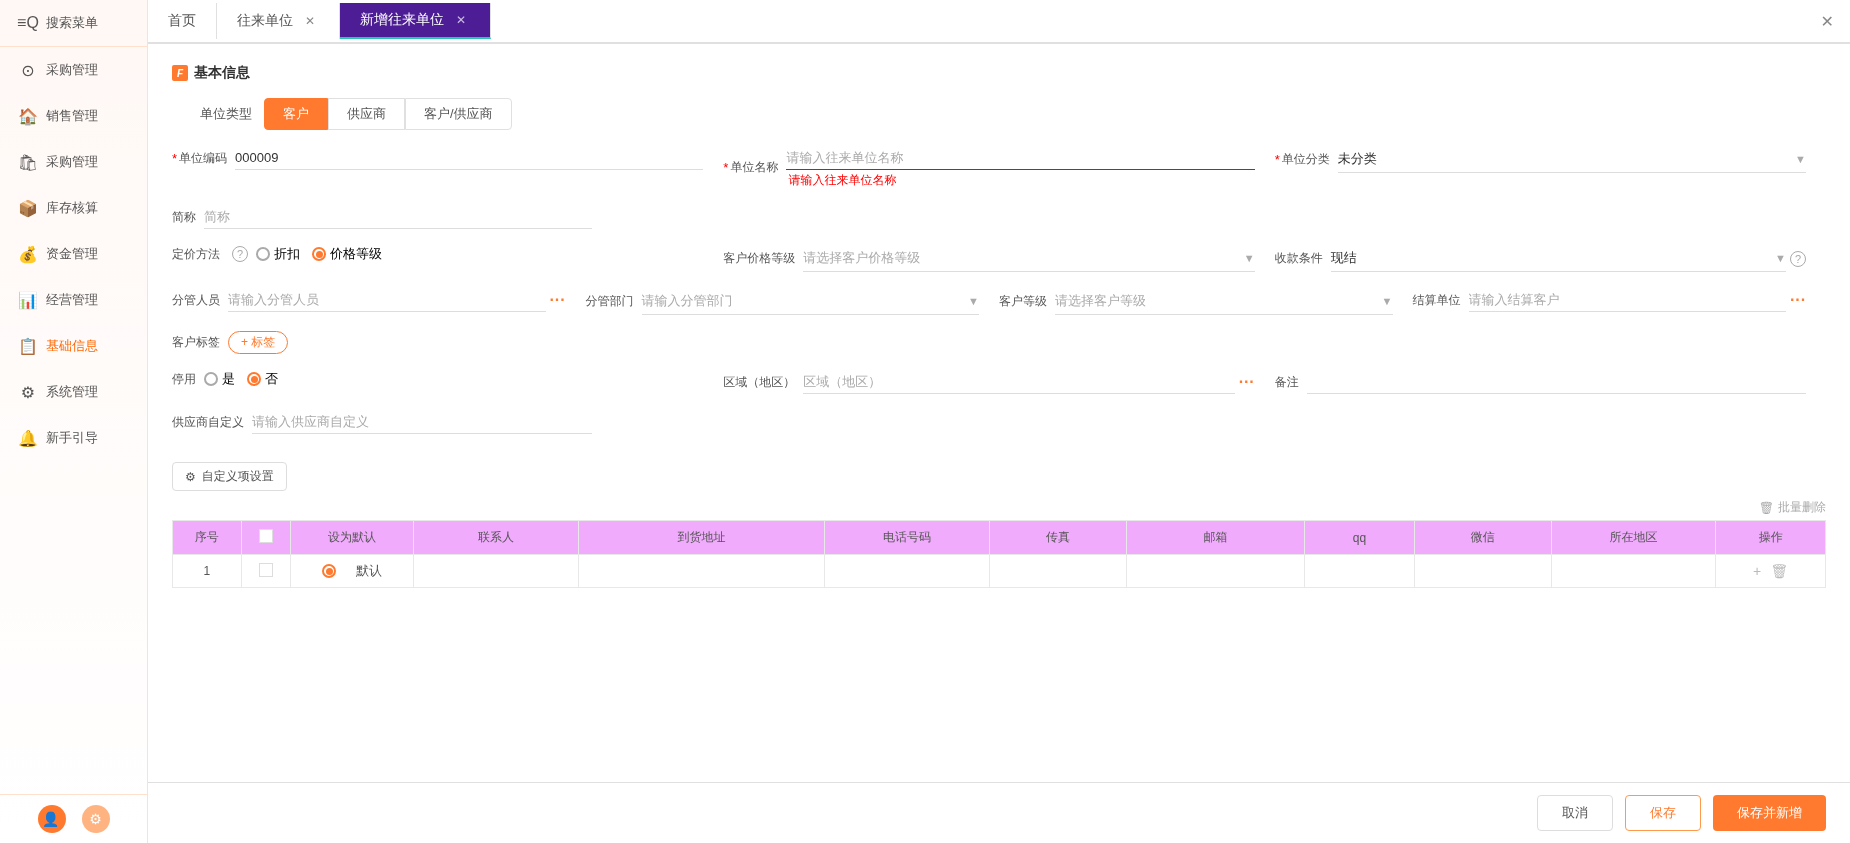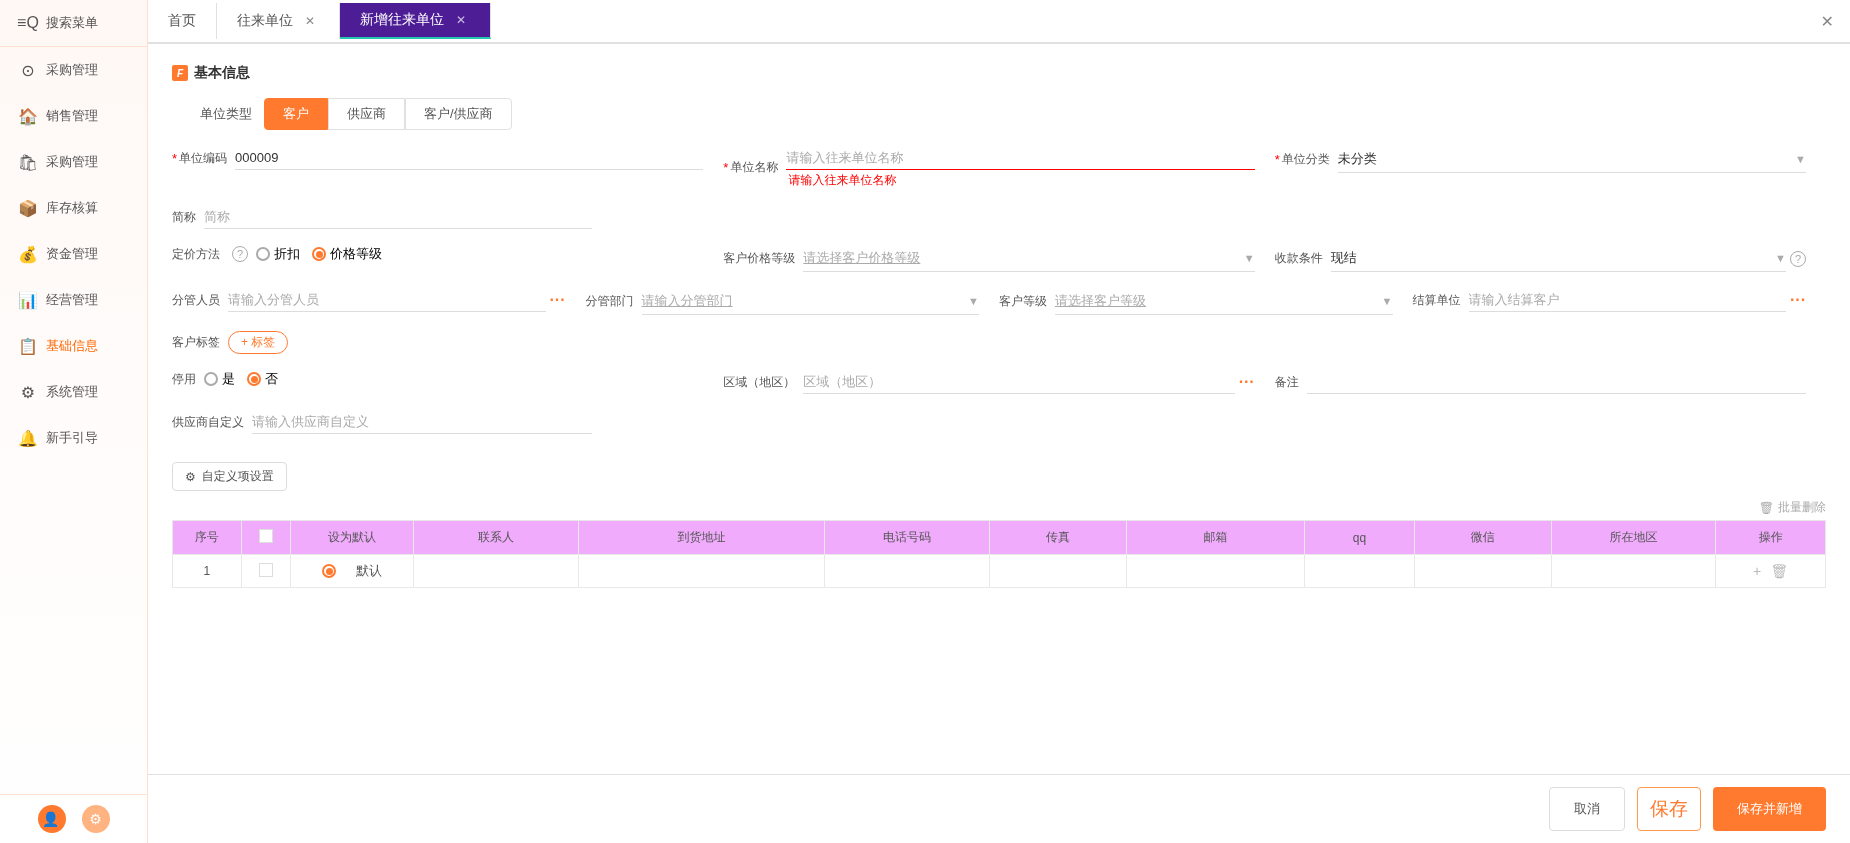--- a/index.html
+++ b/index.html
@@ -226,21 +226,20 @@
       min-width: 120px;
       flex: 1;
     }
     .form-select-text {
       flex: 1;
       font-size: 13px;
       color: #333;
     }
     .form-select-placeholder {
       color: #aaa;
-      text-decoration: underline;
     }
     .form-select-arrow {
       color: #aaa;
       font-size: 11px;
       margin-left: 4px;
     }
 
     
     .radio-group {
       display: flex;
@@ -371,27 +370,27 @@
     .btn-cancel {
       padding: 8px 24px;
       border: 1px solid #ddd;
       background: #fff;
       color: #555;
       border-radius: 4px;
       cursor: pointer;
       font-size: 13px;
     }
     .btn-save {
-      padding: 8px 12px;
+      padding: 8px 24px;
       border: 1px solid #ff9a4d;
       background: #fff;
       color: #ff7a2e;
       border-radius: 4px;
       cursor: pointer;
-      font-size: 19px;
+      font-size: 13px;
     }
     .btn-save-new {
       padding: 8px 24px;
       border: none;
       background: #ff7a2e;
       color: #fff;
       border-radius: 4px;
       cursor: pointer;
       font-size: 13px;
     }

